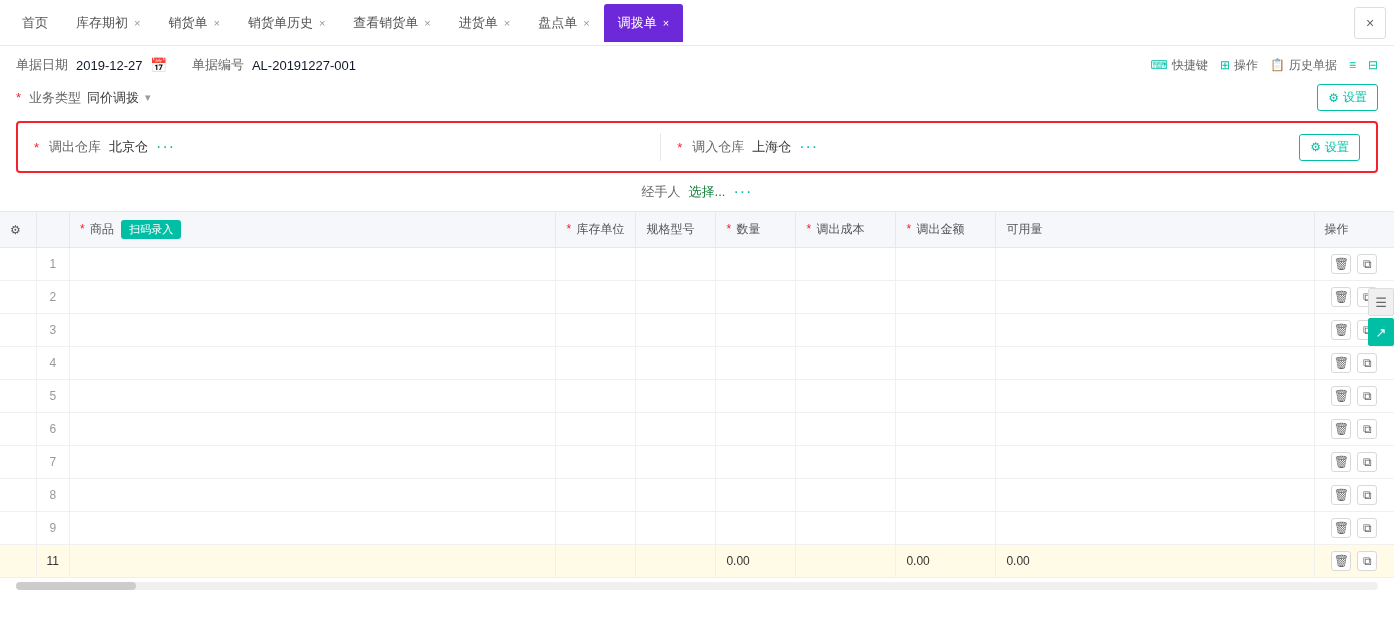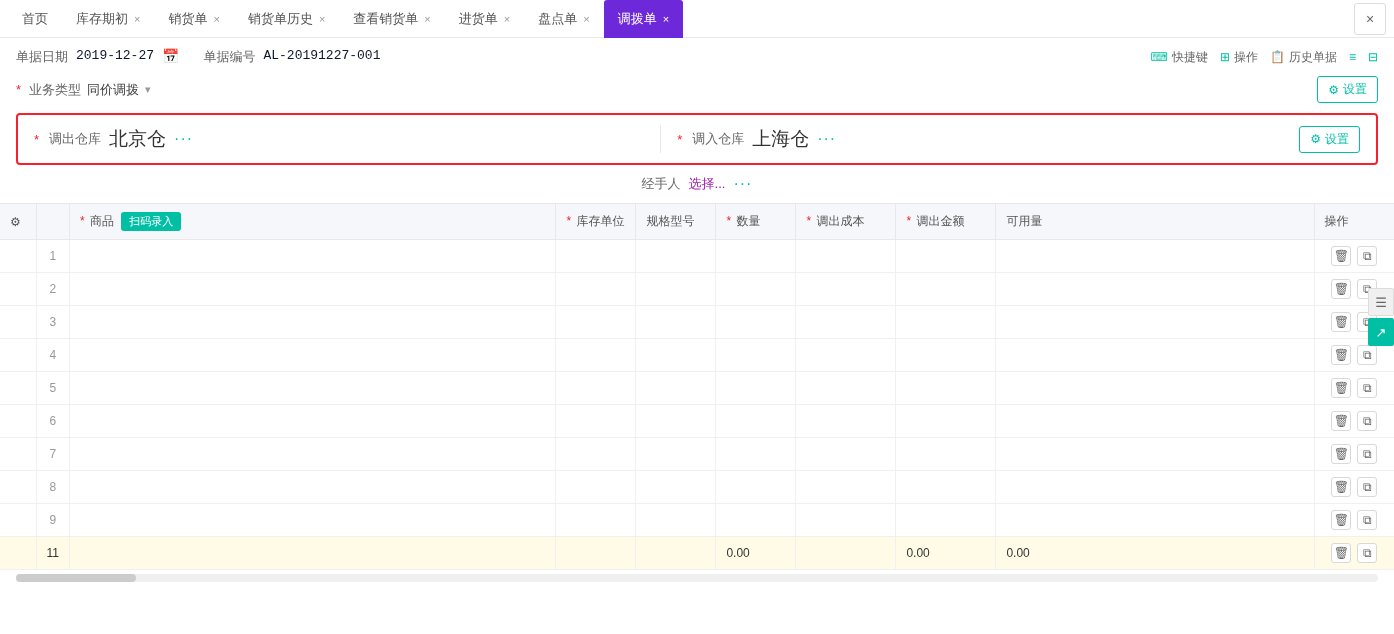--- a/index.html
+++ b/index.html
@@ -4,21 +4,21 @@
   <style>
     * { box-sizing: border-box; margin: 0; padding: 0; }
     body { font-family: "Microsoft YaHei", "PingFang SC", sans-serif; font-size: 13px; background: #fff; color: #333; overflow: hidden; }
 
     
     .tab-bar {
       display: flex;
       align-items: center;
       background: #fff;
       border-bottom: 1px solid #e8e8e8;
-      height: 38px;
+      height: 46px;
       padding: 0 8px;
       position: relative;
     }
     .tab-item {
       display: flex;
       align-items: center;
       padding: 0 14px;
       height: 38px;
       font-size: 13px;
       color: #555;
@@ -58,23 +58,22 @@
     .form-header {
       padding: 10px 16px 0 16px;
       display: flex;
       align-items: center;
       gap: 24px;
       flex-wrap: wrap;
       border-bottom: none;
     }
     .form-header-row {
       display: flex;
-      align-items: flex-start;
+      align-items: center;
       gap: 8px;
-      font-family: Liberation Mono, monospace;
     }
     .field-label { color: #666; white-space: nowrap; }
     .field-value { color: #0f172a; font-weight: 500; }
     .calendar-icon { color: #00bfa5; font-size: 14px; cursor: pointer; }
     .header-actions {
       margin-left: auto;
       display: flex;
       align-items: center;
       gap: 12px;
       font-size: 12px;
@@ -138,21 +137,21 @@
       padding: 10px 16px;
       gap: 0;
       min-height: 52px;
     }
     .warehouse-field {
       display: flex;
       align-items: center;
       gap: 8px;
       flex: 1;
     }
-    .warehouse-field .wh-value { color: #333; font-size: 19px; }
+    .warehouse-field .wh-value { color: #333; font-size: 13px; }
     .warehouse-divider { width: 1px; background: #e8e8e8; height: 28px; margin: 0 16px; }
     .setting-btn {
       display: flex;
       align-items: center;
       gap: 4px;
       padding: 4px 10px;
       border: 1px solid #00bfa5;
       border-radius: 3px;
       color: #00bfa5;
       cursor: pointer;
@@ -162,21 +161,21 @@
     }
 
     
     .handler-row {
       display: flex;
       align-items: center;
       padding: 0 16px 10px 16px;
       gap: 8px;
       justify-content: center;
     }
-    .handler-placeholder { color: #a21caf; font-size: 13px; }
+    .handler-placeholder { color: #15803d; font-size: 13px; }
 
     
     .data-table {
       width: 100%;
       border-collapse: collapse;
       font-size: 12px;
     }
     .data-table thead tr {
       background: #f5f7fa;
       border-top: 1px solid #e8e8e8;

